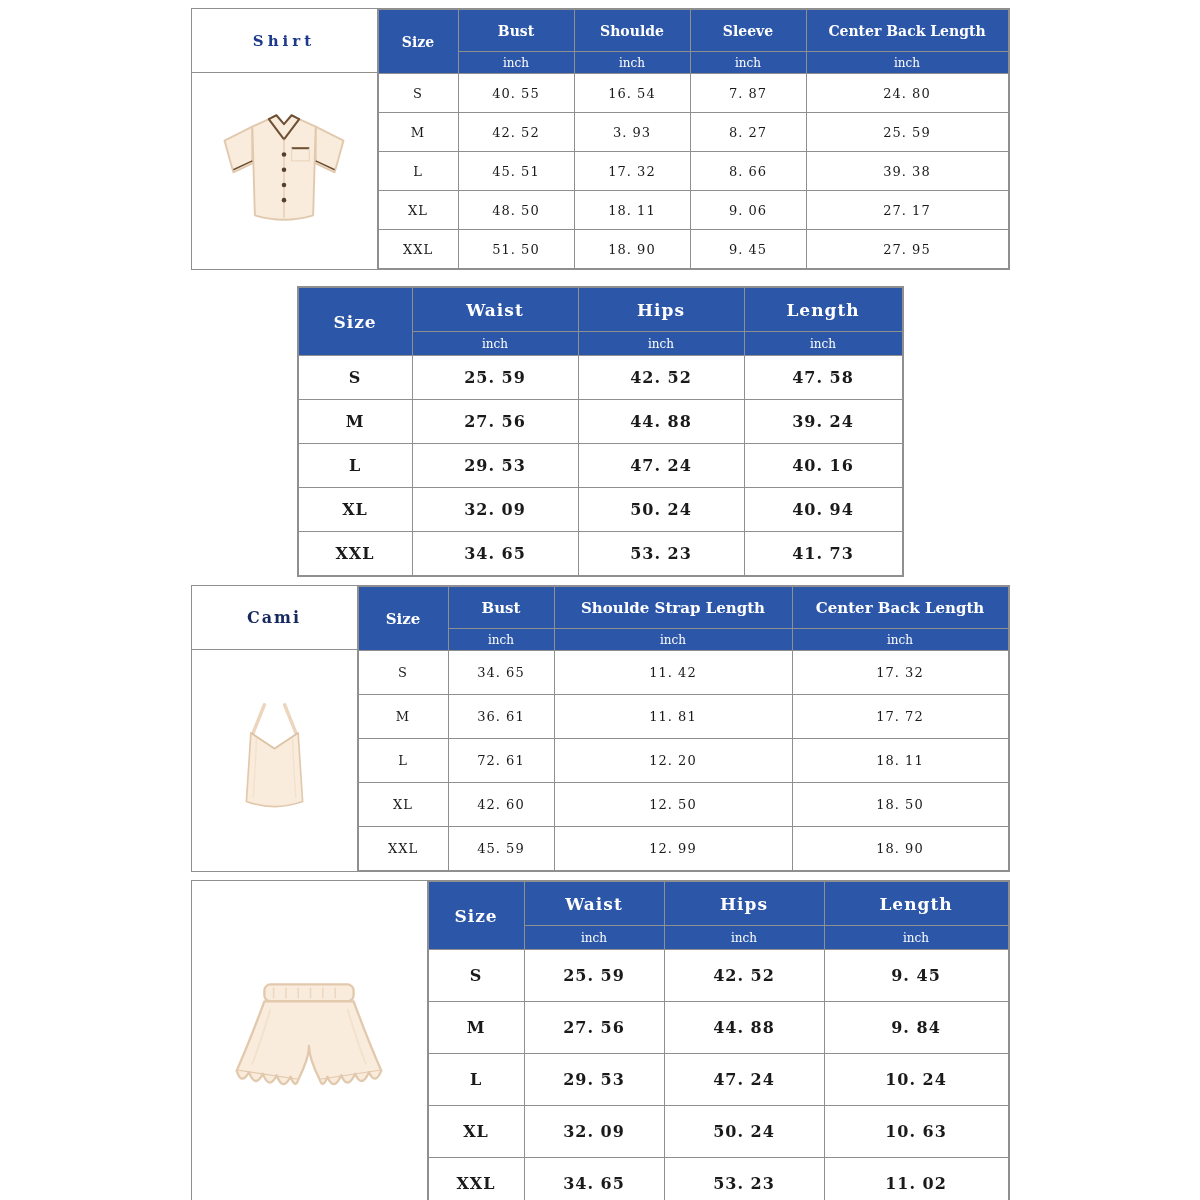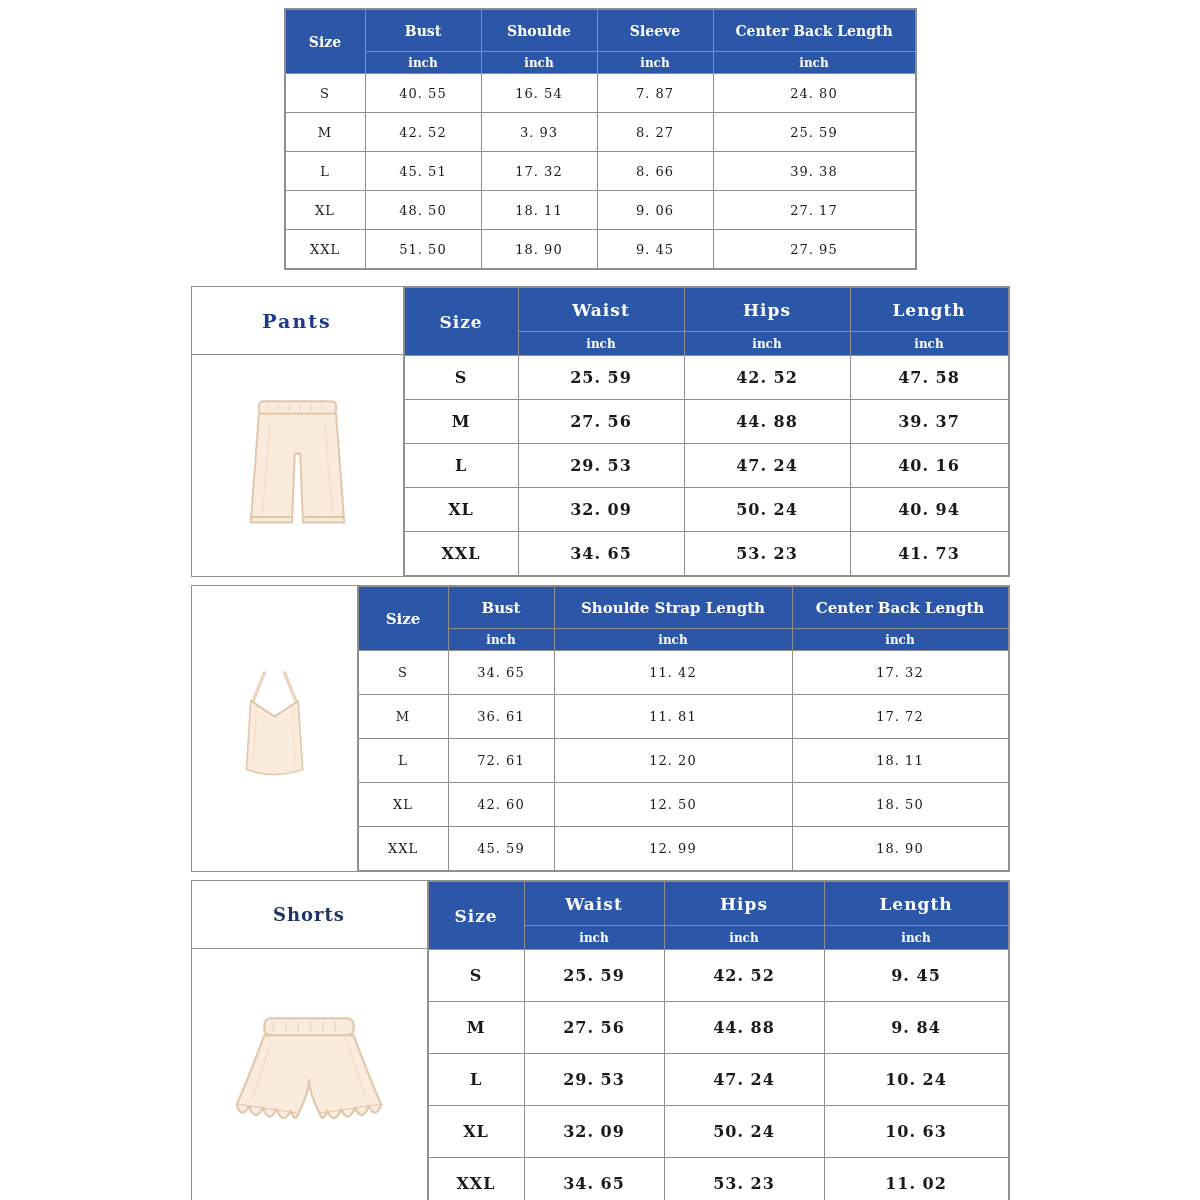--- a/index.html
+++ b/index.html
@@ -23,36 +23,57 @@
   .t2 .product-label{font-size:19px;letter-spacing:2px}
   .t3 .product-label{font-size:16px;letter-spacing:2px;color:#15295e}
   .t4 .product-label{font-size:18px;letter-spacing:1px;color:#1e3566}
 
   .product-image{flex:1;display:flex;align-items:center;justify-content:center;padding:6px}
 
   table{border-collapse:collapse;table-layout:fixed}
   th,td{border:1px solid #8f8f8f;text-align:center;vertical-align:middle;overflow:hidden}
   th.hdr{background:#2c56a8;color:#ffffff;font-weight:bold}
   tr.hrow th{height:var(--hdrh);font-size:var(--hdrfs)}
-  tr.irow th{height:var(--inchh);font-size:12px;font-weight:bold}
+  tr.irow th{height:var(--inchh);font-size:12px;font-weight:normal}
   tbody td{height:var(--rowh);font-size:var(--datafs);letter-spacing:1px;background:#fff}
 
   .t1{--hdrh:42px;--inchh:22px;--rowh:39px;--datafs:13px;--hdrfs:14px}
   .t2{--hdrh:44px;--inchh:24px;--rowh:44px;--datafs:16px;--hdrfs:17px}
   .t3{--hdrh:42px;--inchh:22px;--rowh:44px;--datafs:13px;--hdrfs:15px}
   .t4{--hdrh:44px;--inchh:24px;--rowh:52px;--datafs:16px;--hdrfs:17px}
   .t2 tbody td,.t4 tbody td{font-weight:bold}
   .t2 tr.hrow th,.t4 tr.hrow th{letter-spacing:1px}
 </style>
 </head>
 <body>
 
 <div class="page">
 
   <section class="size-table t1">
+    <div class="product-col">
+      <div class="product-label">Shirt</div>
+      <div class="product-image">
+        <svg viewBox="0 0 120 110" width="152" height="140">
+          <g fill="#f9ecdc" stroke="#e2c9ad" stroke-width="1.5" stroke-linejoin="round">
+            <path d="M35 20 L13 31 L20 56 L35 49 Z"></path>
+            <path d="M85 20 L107 31 L100 56 L85 49 Z"></path>
+            <path d="M35 20 L48 14 L60 18 L72 14 L85 20 L83 90 Q60 97 37 90 Z"></path>
+          </g>
+          <path d="M48 14 L60 30 L72 14 L66 11 L60 18 L54 11 Z" fill="#f9ecdc" stroke="#6e4f33" stroke-width="1.6" stroke-linejoin="round"></path>
+          <path d="M60 30 L60 92" stroke="#e2c9ad" stroke-width="1"></path>
+          <circle cx="60" cy="42" r="1.8" fill="#55402c"></circle>
+          <circle cx="60" cy="54" r="1.8" fill="#55402c"></circle>
+          <circle cx="60" cy="66" r="1.8" fill="#55402c"></circle>
+          <circle cx="60" cy="78" r="1.8" fill="#55402c"></circle>
+          <path d="M66 37 h14" stroke="#6e4f33" stroke-width="1.6"></path>
+          <path d="M66 37 v10 h14 v-10" fill="none" stroke="#ecd8c0" stroke-width="1"></path>
+          <path d="M20 54 L35 47 M100 54 L85 47" stroke="#6e4f33" stroke-width="1.2"></path>
+        </svg>
+      </div>
+    </div>
     <table style="width:630px">
       <colgroup>
           <col style="width:80px">
           <col style="width:116px">
           <col style="width:116px">
           <col style="width:116px">
           <col style="width:202px">
         </colgroup>
       <thead>
         <tr class="hrow">
@@ -103,34 +124,20 @@
             <td>51. 50</td>
             <td>18. 90</td>
             <td>9. 45</td>
             <td>27. 95</td>
           </tr>
         </tbody>
     </table>
   </section>
 
   <section class="size-table t2">
-    <div class="product-col">
-      <div class="product-label">Pants</div>
-      <div class="product-image">
-        <svg viewBox="0 0 120 110" width="165" height="152">
-          <g fill="#f9ecdc" stroke="#e2c9ad" stroke-width="1.5" stroke-linejoin="round">
-            <rect x="32" y="8" width="56" height="9" rx="3"></rect>
-            <path d="M32 17 L26 96 L56 96 L58 46 L62 46 L64 96 L94 96 L88 17 Z"></path>
-          </g>
-          <path d="M38 10 v5 M46 10 v5 M54 10 v5 M62 10 v5 M70 10 v5 M78 10 v5" stroke="#ecd8c0" stroke-width="1"></path>
-          <path d="M27 92 L55 92 M65 92 L93 92" stroke="#d9bf9f" stroke-width="1.2"></path>
-          <path d="M40 22 Q38 55 34 90 M80 22 Q82 55 86 90" stroke="#f3e1cc" stroke-width="1.2" fill="none"></path>
-        </svg>
-      </div>
-    </div>
     <table style="width:604px">
       <colgroup>
           <col style="width:114px">
           <col style="width:166px">
           <col style="width:166px">
           <col style="width:158px">
         </colgroup>
       <thead>
         <tr class="hrow">
           <th class="hdr" rowspan="2">Size</th>
@@ -148,21 +155,21 @@
           <tr>
             <td>S</td>
             <td>25. 59</td>
             <td>42. 52</td>
             <td>47. 58</td>
           </tr>
           <tr>
             <td>M</td>
             <td>27. 56</td>
             <td>44. 88</td>
-            <td>39. 37</td>
+            <td>39. 24</td>
           </tr>
           <tr>
             <td>L</td>
             <td>29. 53</td>
             <td>47. 24</td>
             <td>40. 16</td>
           </tr>
           <tr>
             <td>XL</td>
             <td>32. 09</td>
@@ -174,20 +181,21 @@
             <td>34. 65</td>
             <td>53. 23</td>
             <td>41. 73</td>
           </tr>
         </tbody>
     </table>
   </section>
 
   <section class="size-table t3">
     <div class="product-col">
+      <div class="product-label">Cami</div>
       <div class="product-image">
         <svg viewBox="0 0 120 110" width="135" height="124">
           <path d="M41 30 L51 5 M79 30 L69 5" stroke="#ecd5bc" stroke-width="3" fill="none" stroke-linecap="round"></path>
           <path d="M39 30 L60 44 L81 30 L85 91 Q60 100 35 91 Z" fill="#f9ecdc" stroke="#e2c9ad" stroke-width="1.5" stroke-linejoin="round"></path>
           <path d="M44 34 Q43 62 41 88 M76 34 Q77 62 79 88" stroke="#f3e1cc" stroke-width="1.2" fill="none"></path>
           <path d="M39 30 L60 44 L81 30" fill="none" stroke="#dcc3a6" stroke-width="1.4"></path>
         </svg>
       </div>
     </div>
     <table style="width:650px">
@@ -240,21 +248,20 @@
             <td>45. 59</td>
             <td>12. 99</td>
             <td>18. 90</td>
           </tr>
         </tbody>
     </table>
   </section>
 
   <section class="size-table t4">
     <div class="product-col">
-      <div class="product-label">Shorts</div>
       <div class="product-image">
         <svg viewBox="0 0 130 100" width="200" height="154">
           <g fill="#f9ecdc" stroke="#e2c9ad" stroke-width="1.5" stroke-linejoin="round">
             <rect x="36" y="10" width="58" height="11" rx="4"></rect>
             <path d="M36 21 Q26 48 18 66 L58 72 Q65 58 65 50 Q65 58 72 72 L112 66 Q104 48 94 21 Z"></path>
             <path d="M18 66 Q21 76 26 67 Q30 78 35 68 Q39 79 44 69 Q48 80 53 70 Q56 78 58 72"></path>
             <path d="M72 72 Q74 78 77 70 Q81 80 86 69 Q90 79 95 68 Q99 78 104 67 Q108 76 112 66"></path>
           </g>
           <path d="M42 12 v7 M50 12 v7 M58 12 v7 M66 12 v7 M74 12 v7 M82 12 v7" stroke="#ecd8c0" stroke-width="1"></path>
           <path d="M40 26 Q34 46 28 62 M90 26 Q96 46 102 62" stroke="#f3e1cc" stroke-width="1.2" fill="none"></path>

